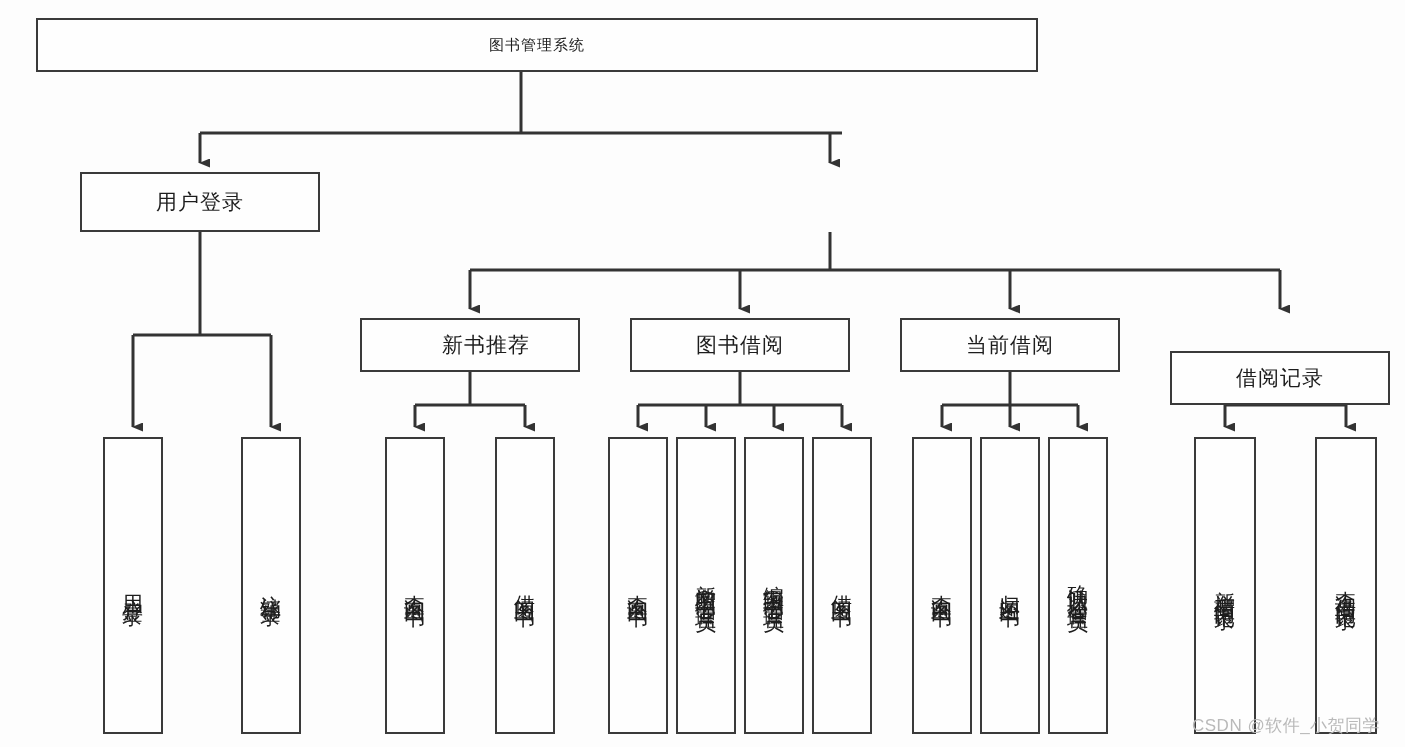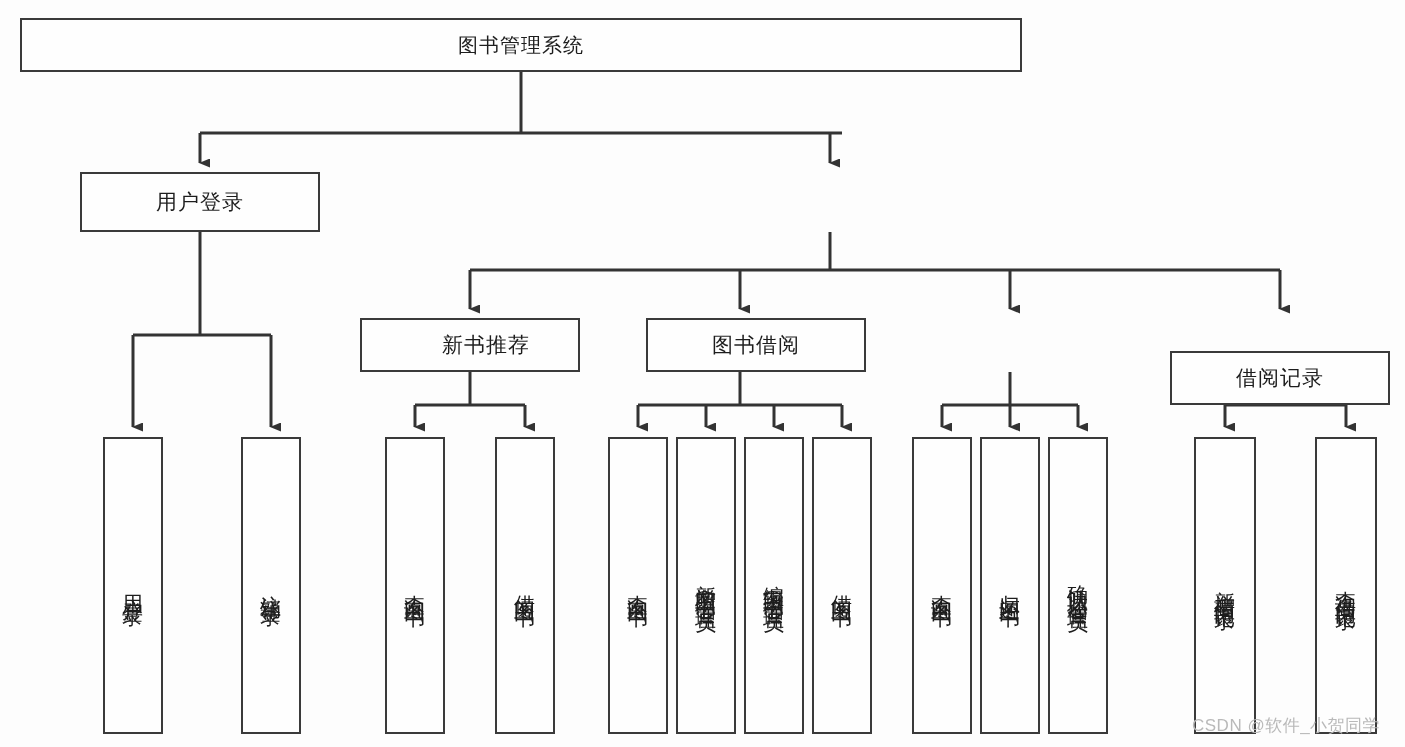--- a/index.html
+++ b/index.html
@@ -29,22 +29,23 @@
     box-sizing: border-box;
     border: 2.5px solid #3a3a3a;
     background: #fefefe;
     display: flex;
     align-items: center;
     justify-content: center;
     color: #1d1d1d;
     text-align: center;
   }
   .node.root {
-    font-size: 20px;
+    font-size: 15px;
     letter-spacing: 1px;
+    margin-left: 16px;
   }
   .node.level1 {
     font-size: 21px;
     letter-spacing: 1px;
   }
   .node.level2 {
     font-size: 21px;
     letter-spacing: 1px;
   }
   .node.leaf {
@@ -126,22 +127,25 @@
     <span>图书管理系统</span>
   </div>
 
   <div class="node level1" style="left:80px; top:172px; width:240px; height:60px;">
     <span>用户登录</span>
   </div>
 
   <div class="node level2" style="left:360px; top:318px; width:220px; height:54px;padding-left:32px;">
     <span>新书推荐</span>
   </div>
-  <div class="node level2" style="left:630px; top:318px; width:220px; height:54px;margin-left:16px;">
+  <div class="node level2" style="left:630px; top:318px; width:220px; height:54px;">
     <span>图书借阅</span>
+  </div>
+  <div class="node level2" style="left:900px; top:318px; width:220px; height:54px;">
+    <span>当前借阅</span>
   </div>
   <div class="node level2" style="left:1170px; top:318px; width:220px; height:54px;margin-top:33px;">
     <span>借阅记录</span>
   </div>
 
   <div class="node leaf" style="left:103px; top:437px; width:60px; height:297px;">
     <span class="vtext">用户登录</span>
   </div>
   <div class="node leaf" style="left:241px; top:437px; width:60px; height:297px;">
     <span class="vtext">注销登录</span>

